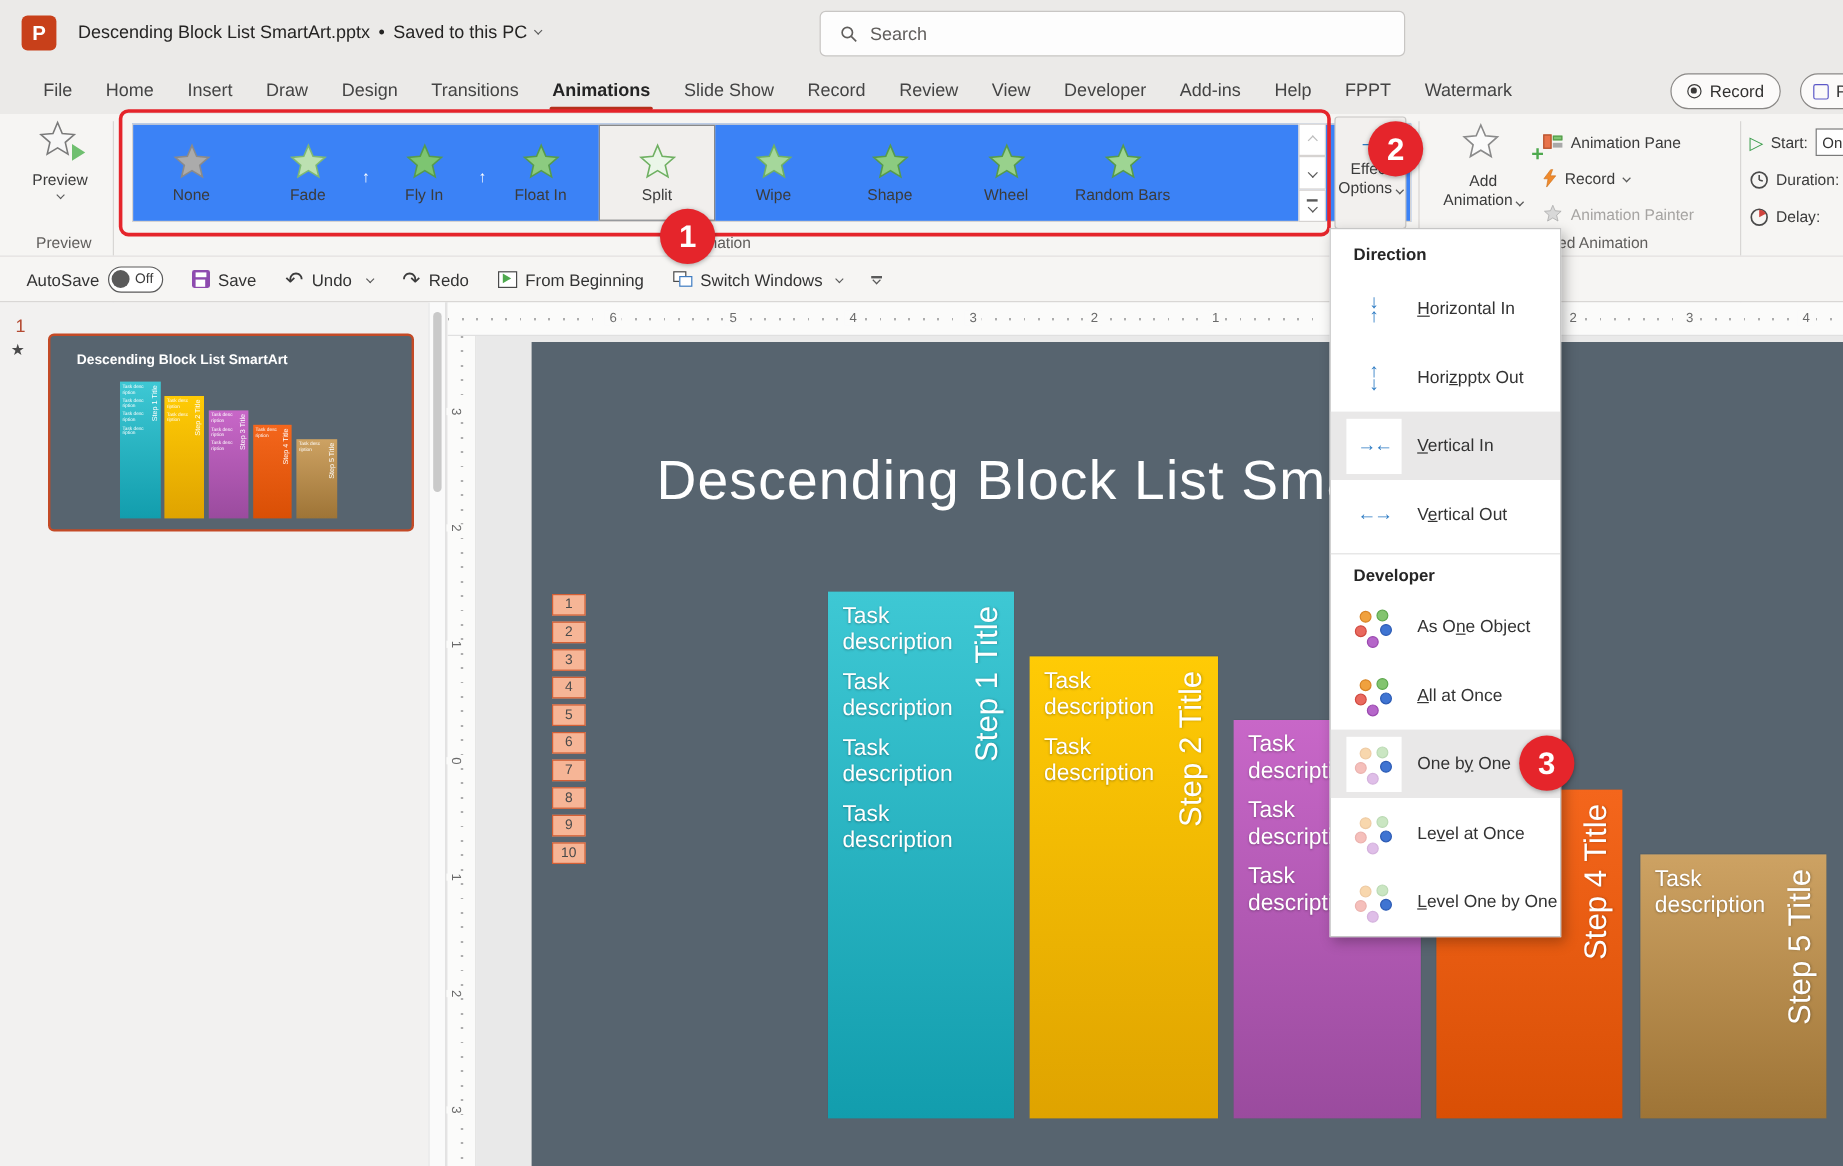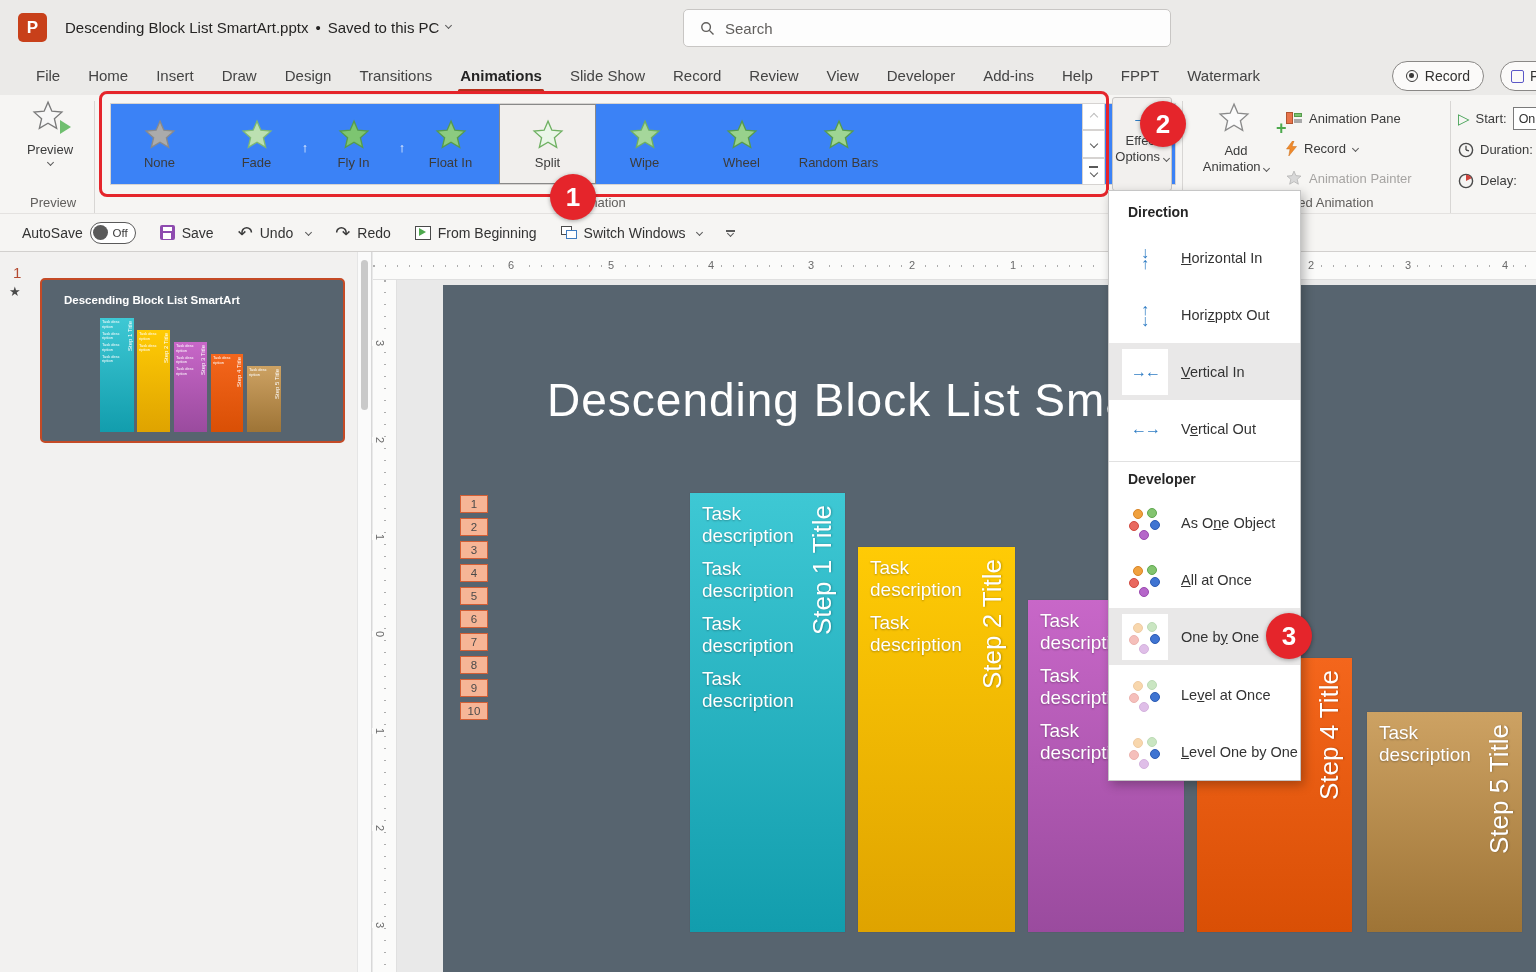--- a/index.html
+++ b/index.html
@@ -322,20 +322,26 @@
           </svg>
         <span class="lbl">Split</span>
       </div>
       <div class="gi">
         <svg class="star-ic s-wipe">
             <use href="#sym-star"></use>
           </svg>
         <span class="lbl">Wipe</span>
       </div>
       <div class="gi">
+        <svg class="star-ic s-shape">
+            <use href="#sym-star"></use>
+          </svg>
+        <span class="lbl">Shape</span>
+      </div>
+      <div class="gi">
         <svg class="star-ic s-wheel">
             <use href="#sym-star"></use>
           </svg>
         <span class="lbl">Wheel</span>
       </div>
       <div class="gi">
         <svg class="star-ic s-bars">
             <use href="#sym-star"></use>
           </svg>
         <span class="lbl">Random Bars</span>

